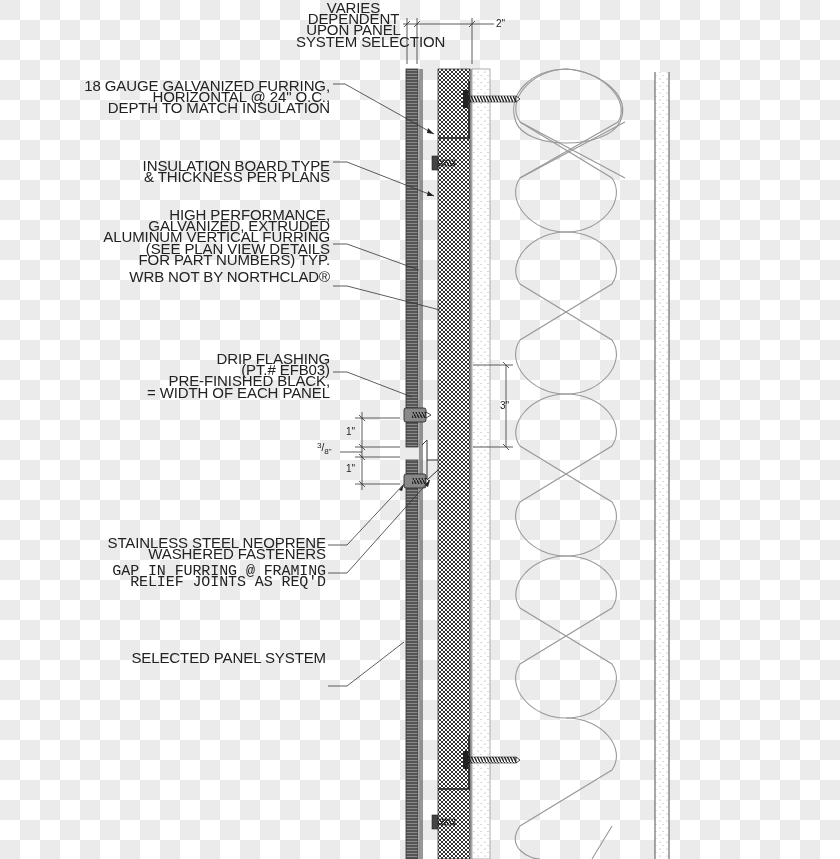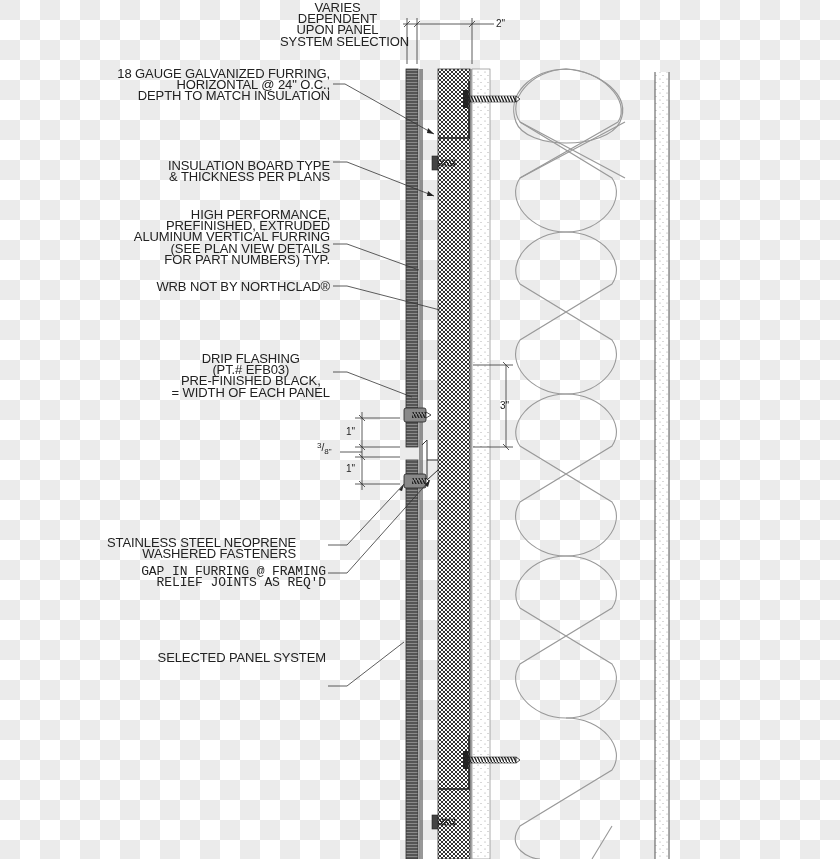--- a/index.html
+++ b/index.html
@@ -3,21 +3,21 @@
 <meta charset="utf-8">
 <style>
   html,body{margin:0;padding:0;}
   body{width:840px;height:859px;overflow:hidden;position:relative;
     background-color:#ffffff;
     background-image:
       linear-gradient(45deg,#ebebeb 25%,transparent 25%,transparent 75%,#ebebeb 75%),
       linear-gradient(45deg,#ebebeb 25%,transparent 25%,transparent 75%,#ebebeb 75%);
     background-size:40px 40px;background-position:20px 0,0 20px;
     font-family:"Liberation Sans",sans-serif;}
-  .lbl{position:absolute;right:510px;text-align:right;font-size:13px;line-height:11.2px;color:#222;white-space:pre;letter-spacing:-0.1px;}
+  .lbl{position:absolute;right:510px;text-align:right;font-size:15px;line-height:11.2px;color:#222;white-space:pre;letter-spacing:-0.1px;margin-left:16px;}
   .dim{position:absolute;font-size:10px;color:#222;}
   svg.draw{position:absolute;left:0;top:0;}
 </style>
 </head>
 <body>
 
 <svg class="draw" width="840" height="859" viewBox="0 0 840 859" xmlns="http://www.w3.org/2000/svg">
   <defs>
     <pattern id="xhatch" width="4" height="4" patternUnits="userSpaceOnUse">
       <rect width="4" height="4" fill="#fff"></rect>
@@ -150,32 +150,32 @@
 SYSTEM SELECTION</div>
 
 <div class="dim" style="left:496px;top:18px;">2"</div>
 <div class="dim" style="left:500px;top:400px;">3"</div>
 <div class="dim" style="left:346px;top:426px;">1"</div>
 <div class="dim" style="left:317px;top:442px;font-size:10px;">
   <span style="position:relative;top:-3px;font-size:8px;">3</span>/<span style="position:relative;top:3px;font-size:8px;">8"</span>
 </div>
 <div class="dim" style="left:346px;top:463px;">1"</div>
 
-<div class="lbl" style="top:68px;">18 GAUGE GALVANIZED FURRING,
+<div class="lbl" style="top:80px;">18 GAUGE GALVANIZED FURRING,
 HORIZONTAL @ 24" O.C.,
 DEPTH TO MATCH INSULATION</div>
 <div class="lbl" style="top:160px;">INSULATION BOARD TYPE
 &amp; THICKNESS PER PLANS</div>
 <div class="lbl" style="top:209px;">HIGH PERFORMANCE,
-PREFINISHED, EXTRUDED
+GALVANIZED, EXTRUDED
 ALUMINUM VERTICAL FURRING
 (SEE PLAN VIEW DETAILS
 FOR PART NUMBERS) TYP.</div>
-<div class="lbl" style="top:281px;">WRB NOT BY NORTHCLAD®</div>
-<div class="lbl" style="top:353px;text-align:center;">DRIP FLASHING
+<div class="lbl" style="top:271px;">WRB NOT BY NORTHCLAD®</div>
+<div class="lbl" style="top:353px;">DRIP FLASHING
 (PT.# EFB03)
 PRE-FINISHED BLACK,
 = WIDTH OF EACH PANEL</div>
-<div class="lbl" style="top:537px;right:544px;">STAINLESS STEEL NEOPRENE
+<div class="lbl" style="top:537px;right:514px;">STAINLESS STEEL NEOPRENE
 WASHERED FASTENERS</div>
 <div class="lbl" style="top:566px;right:514px;font-family:Liberation Mono, monospace;">GAP IN FURRING @ FRAMING
 RELIEF JOINTS AS REQ'D</div>
 <div class="lbl" style="top:652px;right:514px;">SELECTED PANEL SYSTEM</div>
 
 </body></html>

